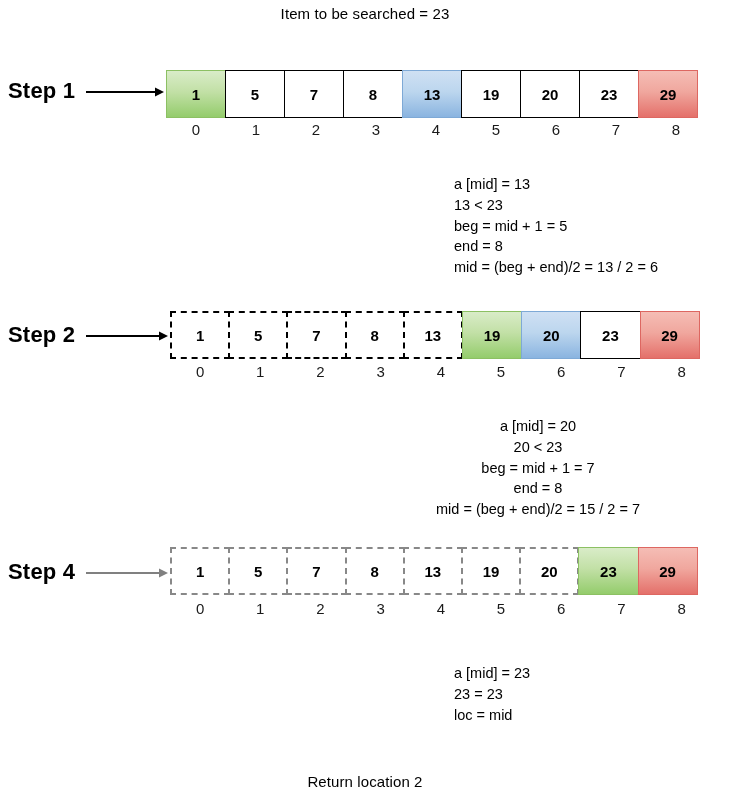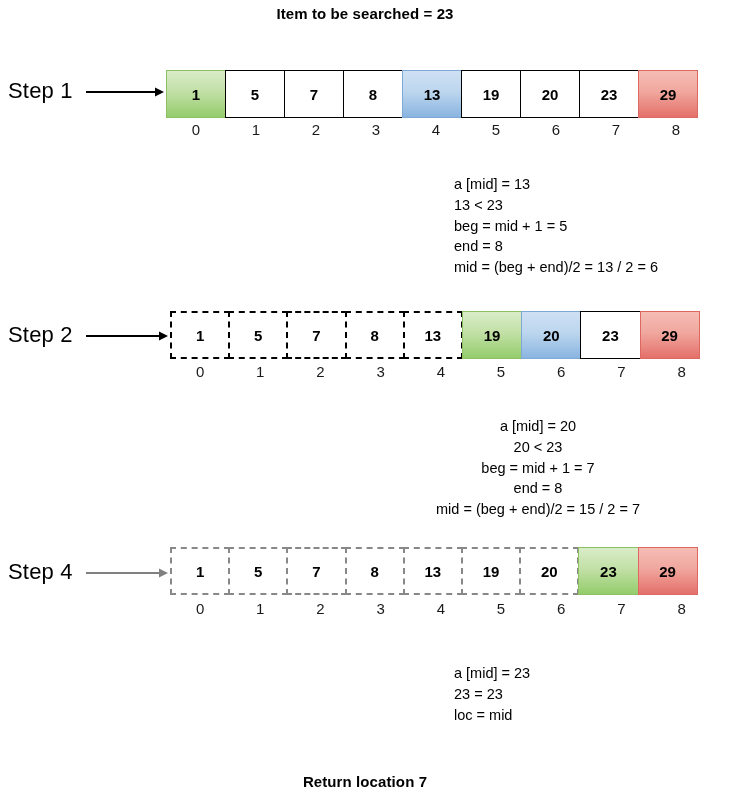--- a/index.html
+++ b/index.html
@@ -16,31 +16,31 @@
     overflow: hidden;
   }
 
   
   .banner {
     position: absolute;
     left: 0;
     width: 730px;
     text-align: center;
     font-size: 15px;
-    font-weight: bold;
+    font-weight: normal;
     letter-spacing: 0.1px;
   }
   #title-banner { top: 5px; }
   #footer-banner { top: 773px; }
 
   
   .step-label {
     position: absolute;
     font-size: 22px;
-    font-weight: normal;
+    font-weight: bold;
     white-space: nowrap;
     letter-spacing: 0.2px;
   }
   .step-arrow {
     position: absolute;
     height: 12px;
   }
 
   
   .array-row {
@@ -220,13 +220,13 @@
       <div class="index-cell" style="width: 60.2px;">7</div>
       <div class="index-cell" style="width: 60.2px;">8</div>
     </div>
     <div class="annotation" style="top: 663px; left: 454px;">
       <div>a [mid] = 23</div>
       <div>23 = 23</div>
       <div>loc = mid</div>
     </div>
   </div>
 
-<div class="banner" id="footer-banner">Return location 7</div>
+<div class="banner" id="footer-banner">Return location 2</div>
 
 </body></html>

